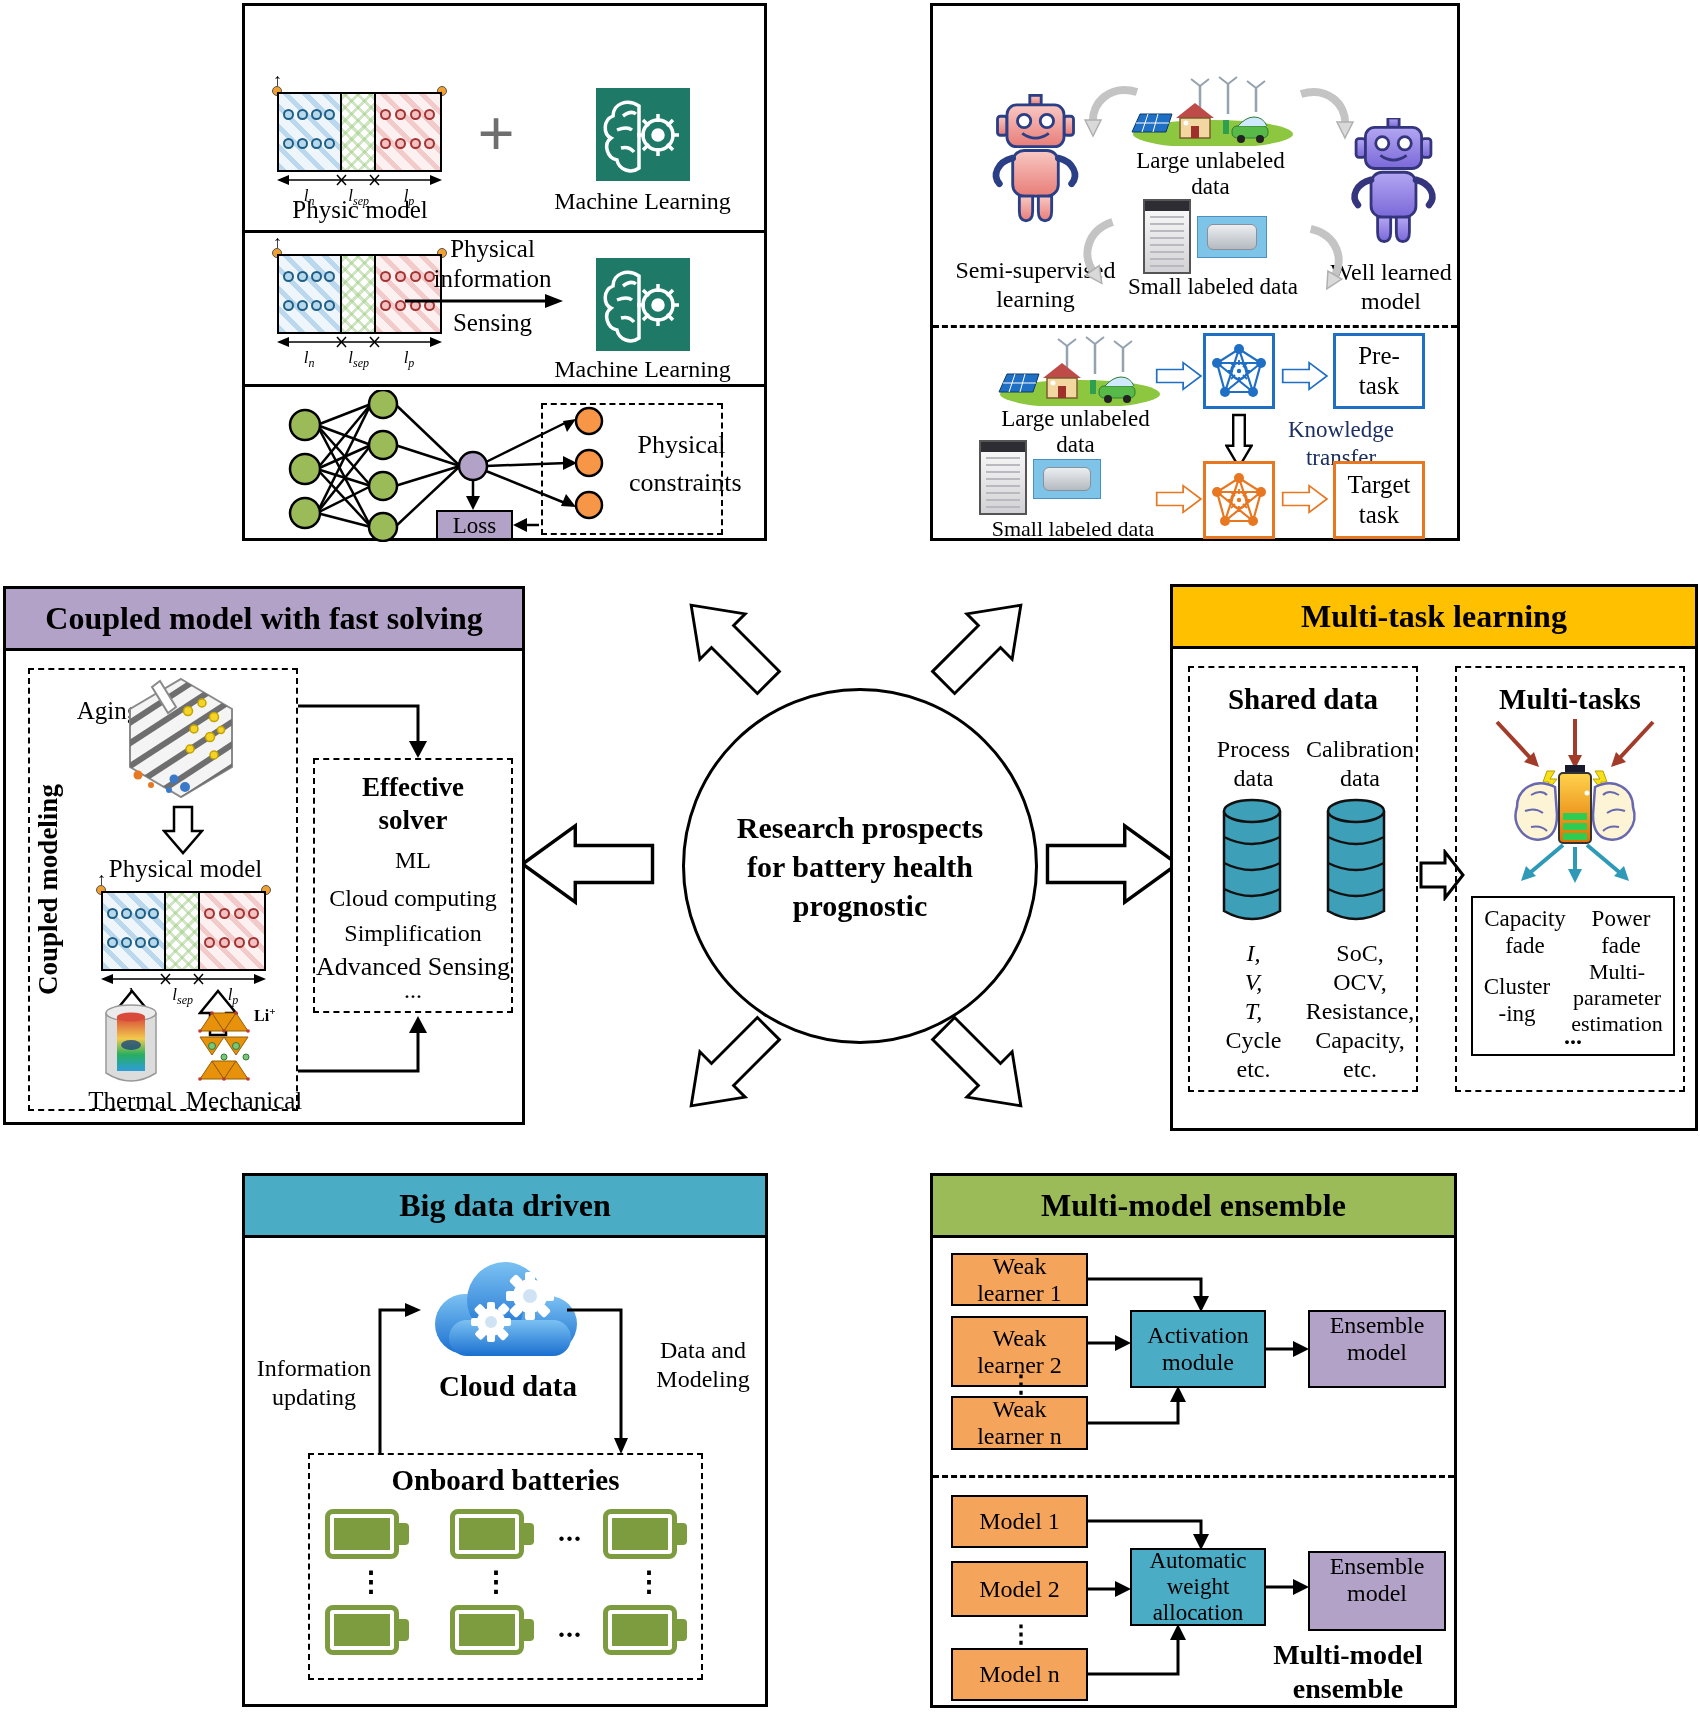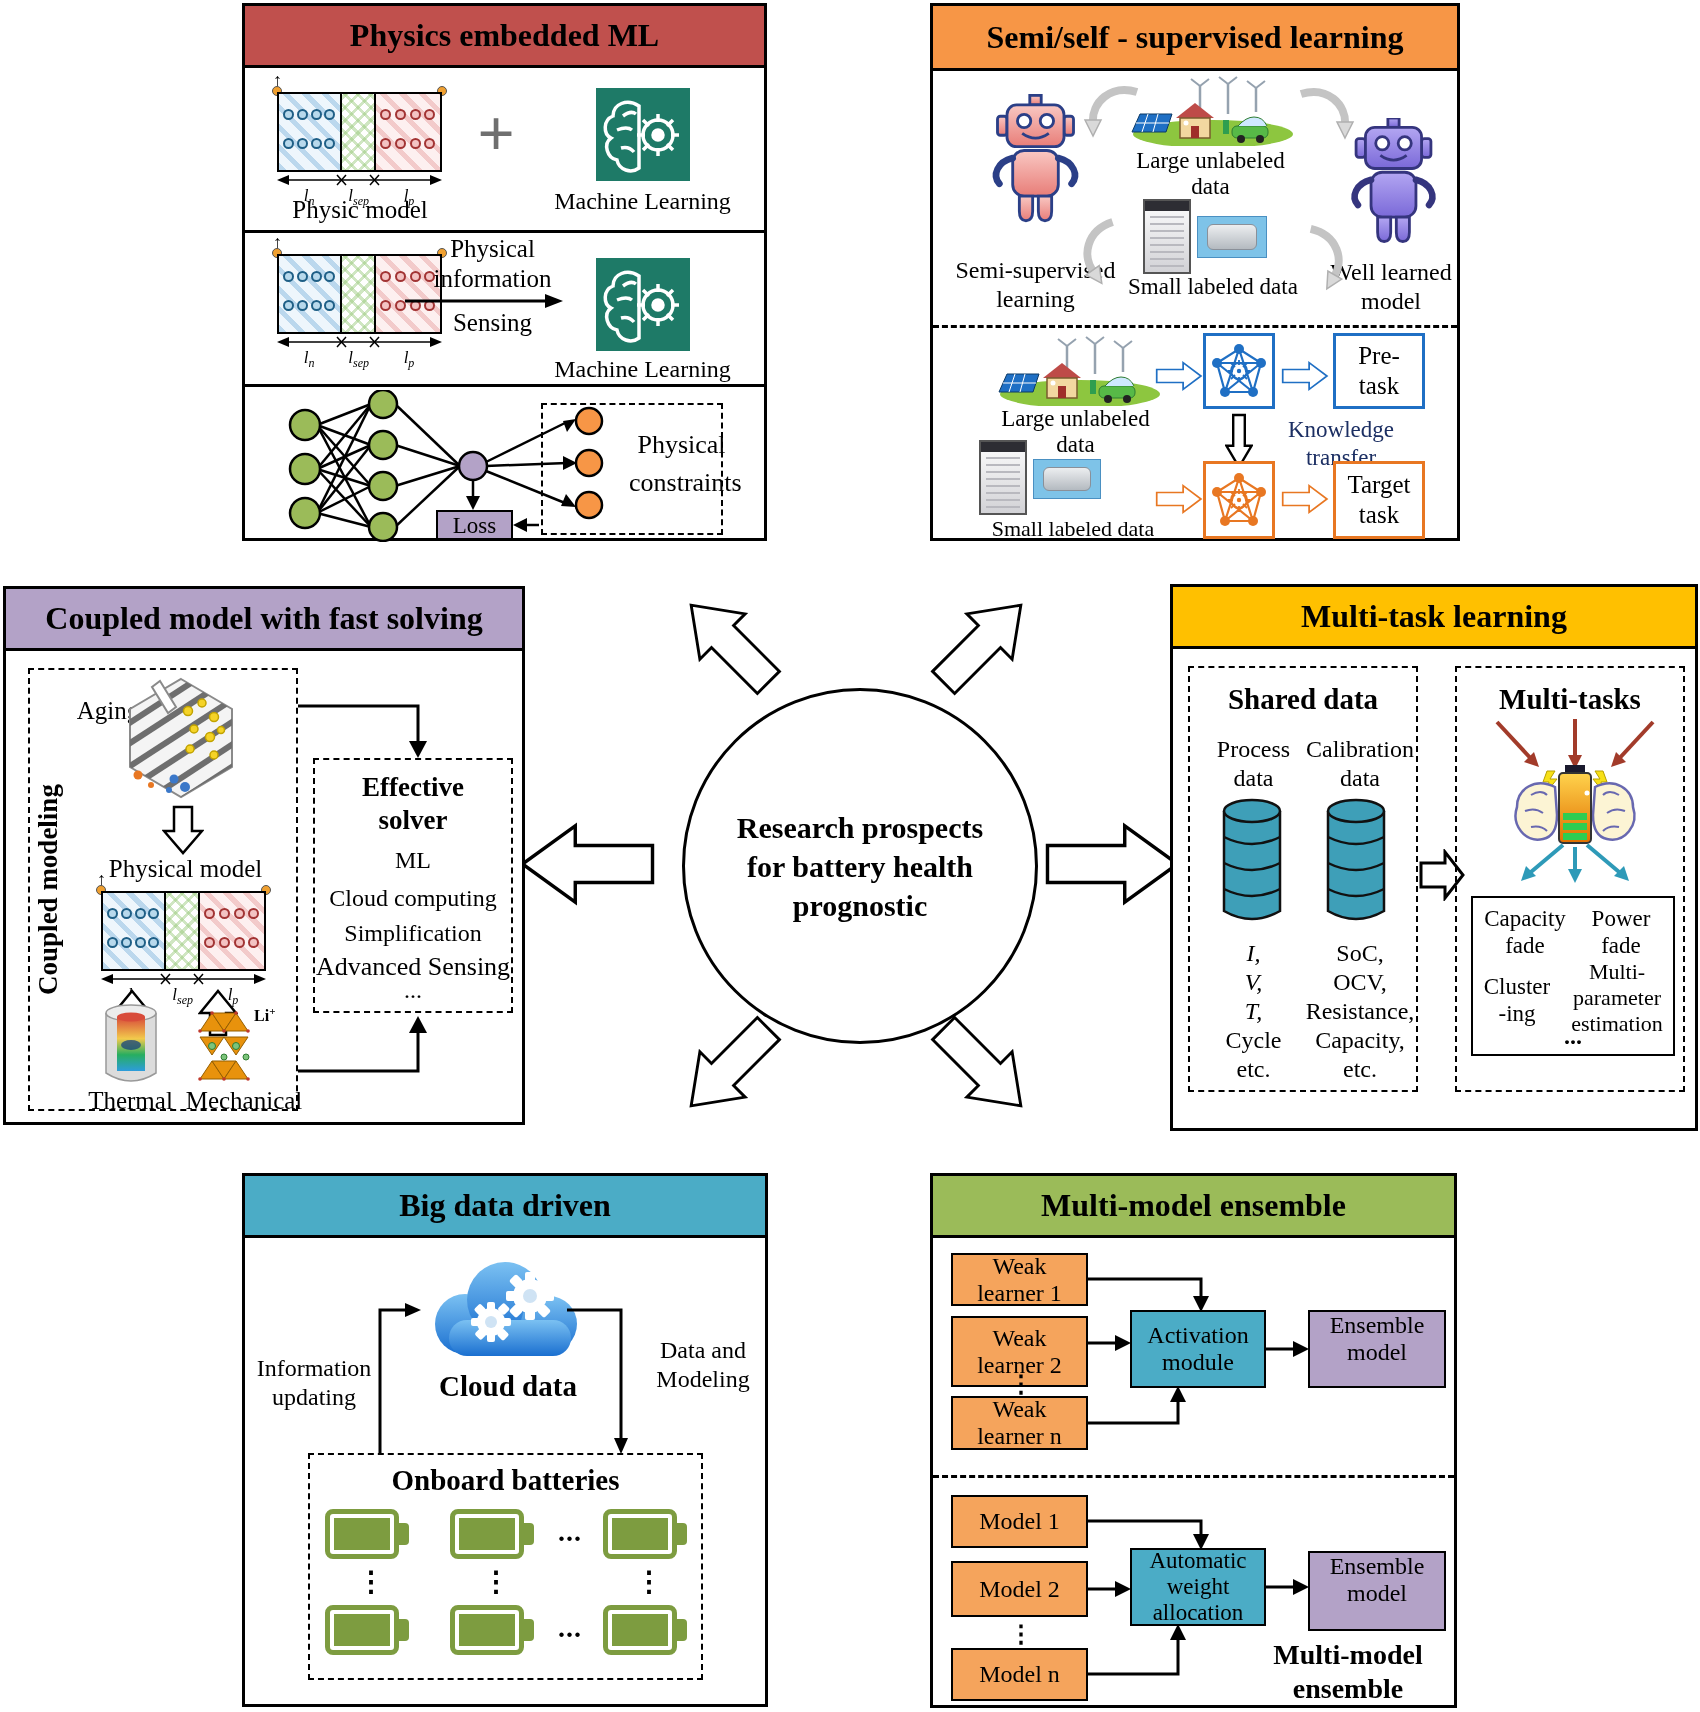--- a/index.html
+++ b/index.html
@@ -128,21 +128,20 @@
       <polygon class="ba-outline" points="3,26 82,26 82,6 136,45 82,84 82,64 3,64"></polygon>
     </svg>
 <svg class="blockarrow" style="left:672px;top:1030px;transform:rotate(135deg)" width="115" height="75" viewBox="0 0 140 90">
       <polygon class="ba-outline" points="3,26 82,26 82,6 136,45 82,84 82,64 3,64"></polygon>
     </svg>
 <svg class="blockarrow" style="left:925px;top:1030px;transform:rotate(45deg)" width="115" height="75" viewBox="0 0 140 90">
       <polygon class="ba-outline" points="3,26 82,26 82,6 136,45 82,84 82,64 3,64"></polygon>
     </svg>
 
 <section class="panel" style="left:242px;top:3px;width:525px;height:538px">
-  <div class="phead" style="background:var(--physics_header)">Physics embedded ML</div>
   <div class="hline" style="top:224px"></div>
   <div class="hline" style="top:378px"></div>
 
   <div class="elx" style="left:32px;top:86px;width:165px">
     <span class="el-up">↑</span>
     <span class="el-dot" style="left:-5px"></span>
     <span class="el-dot" style="right:-5px"></span>
     <div class="el-box">
       <div class="el-neg">
         <div class="dr" style="top:20%">
@@ -315,21 +314,20 @@
     </g>
   </svg>
   <div class="dashbox" style="left:296px;top:397px;width:182px;height:132px"></div>
   <div class="cap" style="left:384px;top:420px;width:105px;font-size:26px;line-height:38px">Physical constraints</div>
   <div class="pbox" style="left:191px;top:504px;width:77px;height:30px;font-size:23px">
         <span>Loss</span>
       </div>
 </section>
 
 <section class="panel" style="left:930px;top:3px;width:530px;height:538px">
-  <div class="phead" style="background:var(--semi_header);height:65px">Semi/self - supervised learning</div>
 
   <svg class="abs" style="left:55px;top:88px" width="95" height="150" viewBox="0 0 100 155">
     <g stroke="#2b3f87" stroke-width="3" fill="url(#gpink)">
       <rect x="44" y="0" width="12" height="10"></rect>
       <rect x="10" y="22" width="10" height="20" rx="3"></rect>
           <rect x="80" y="22" width="10" height="20" rx="3"></rect>
       <rect x="20" y="10" width="60" height="44" rx="10"></rect>
       <rect x="26" y="58" width="48" height="48" rx="12"></rect>
       <path d="M33,106 h14 v16 q0,10 -7,10 q-7,0 -7,-10 z"></path>
       <path d="M53,106 h14 v16 q0,10 -7,10 q-7,0 -7,-10 z"></path>

